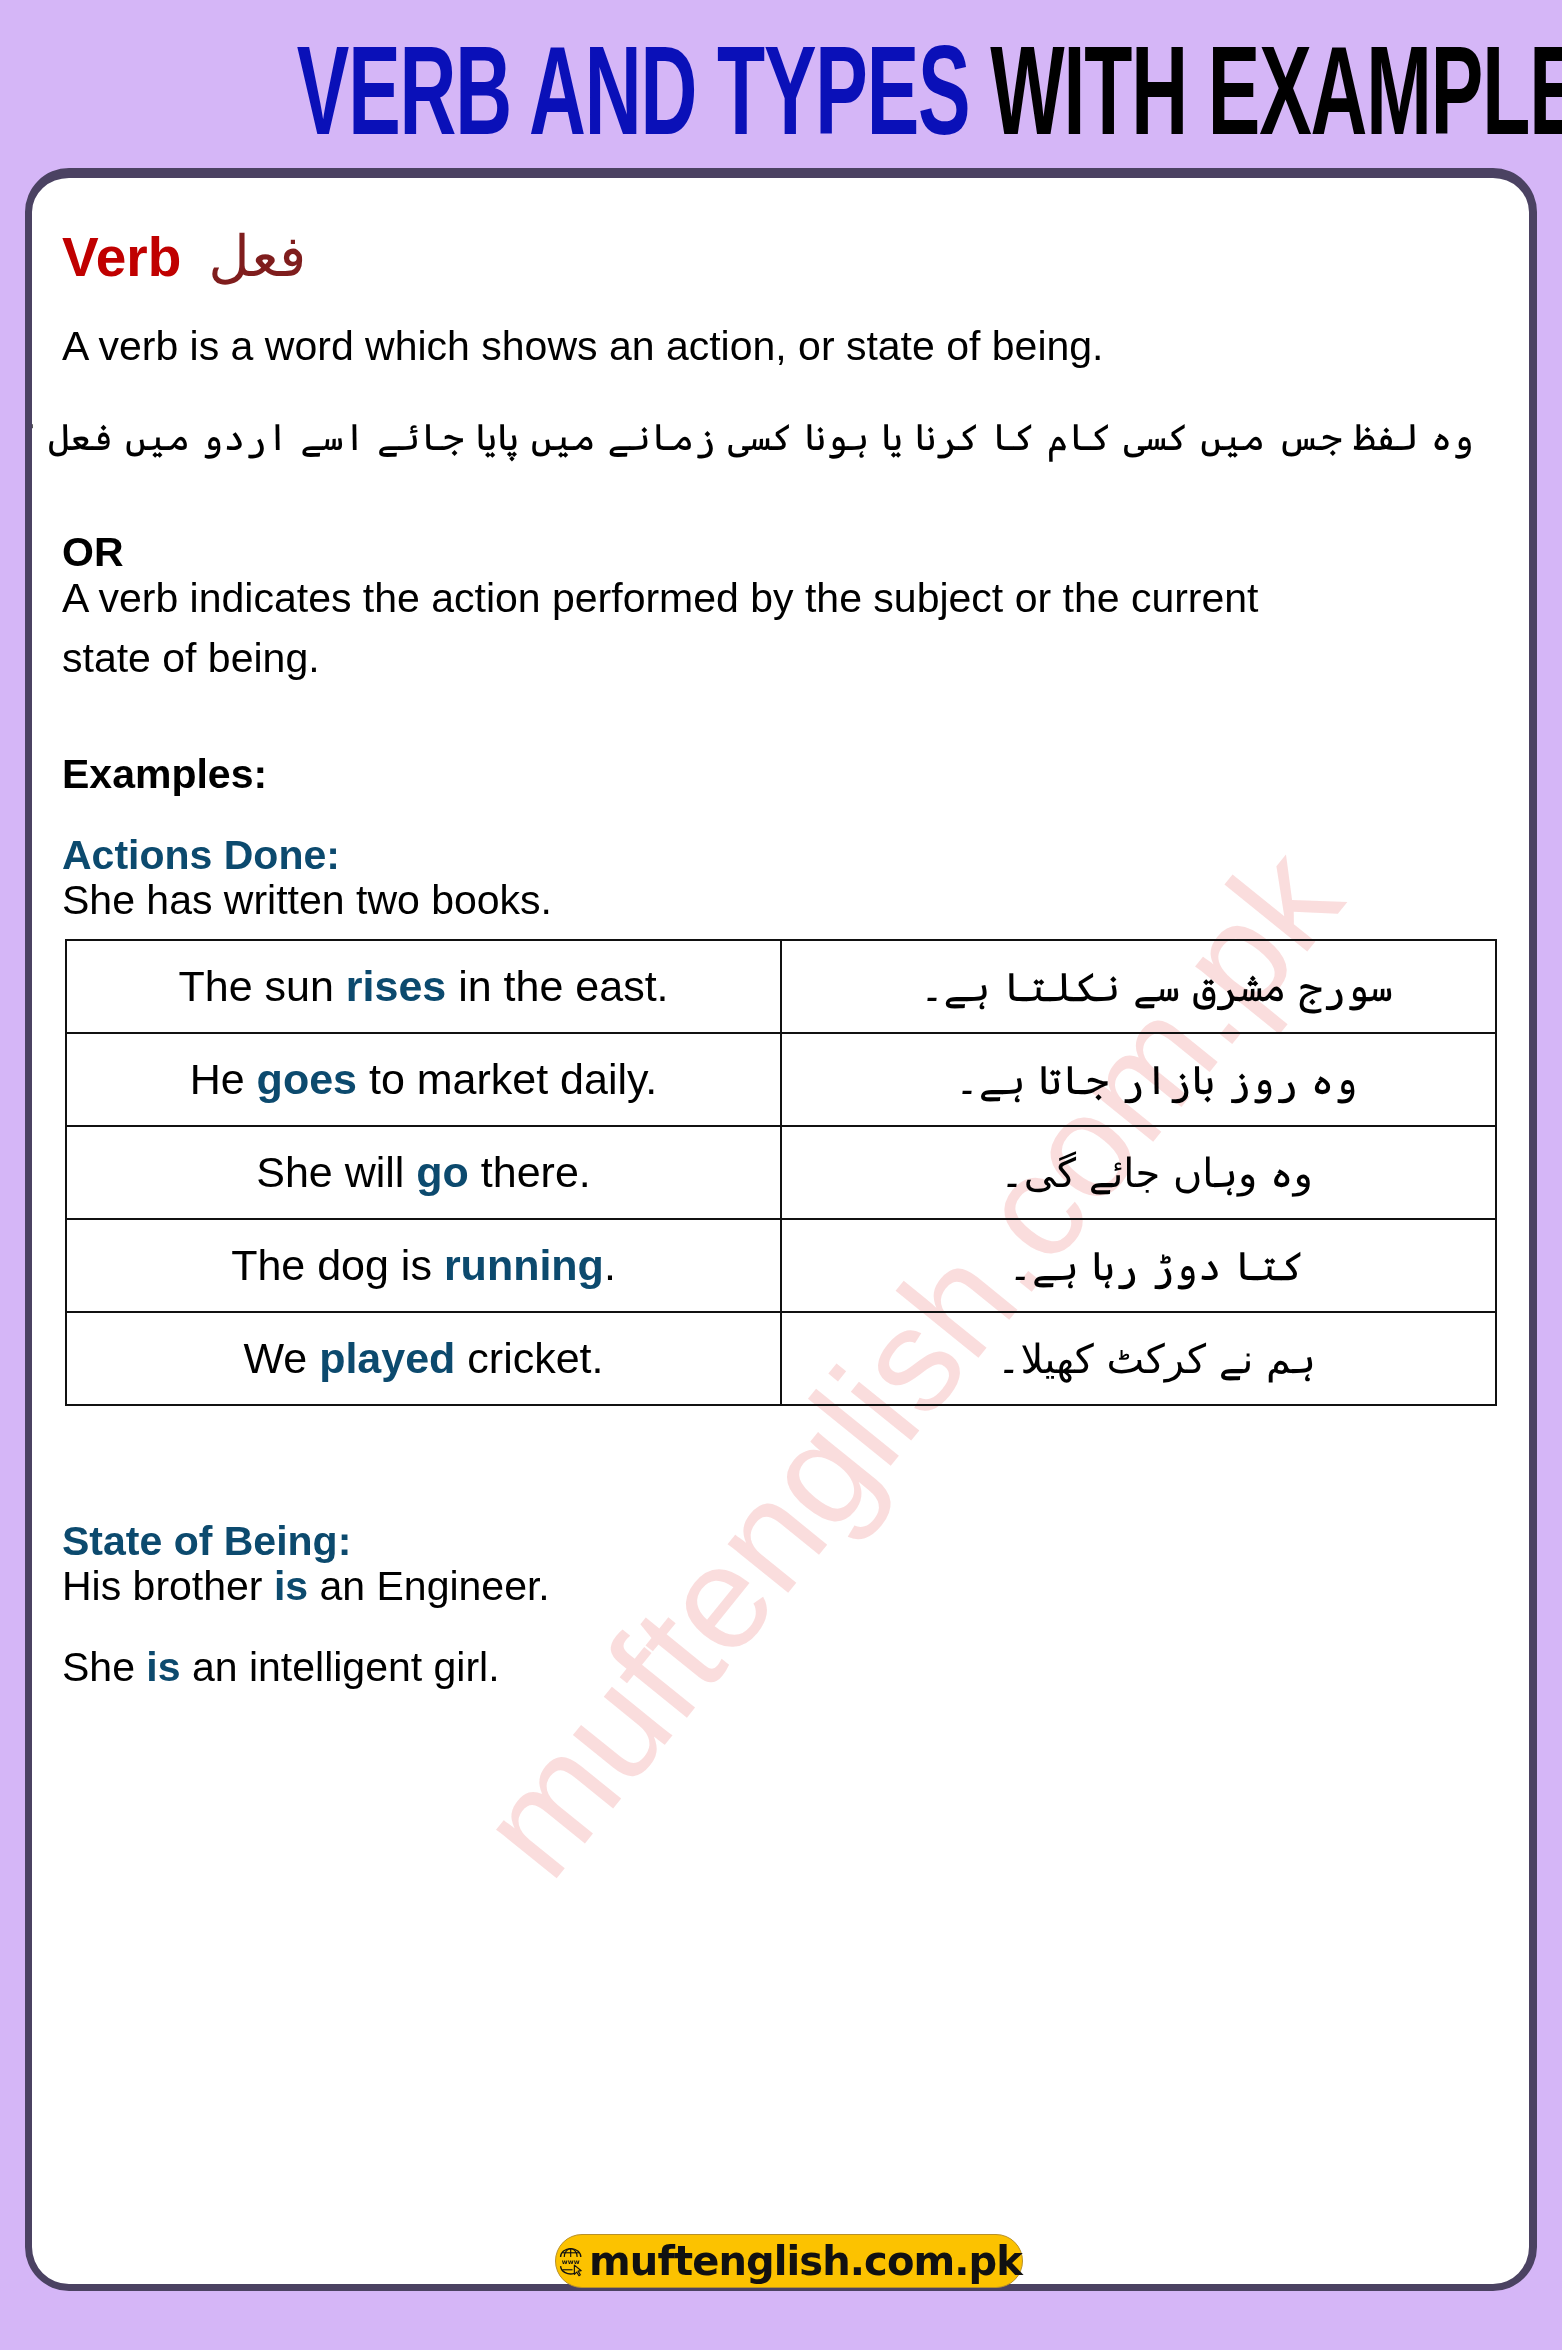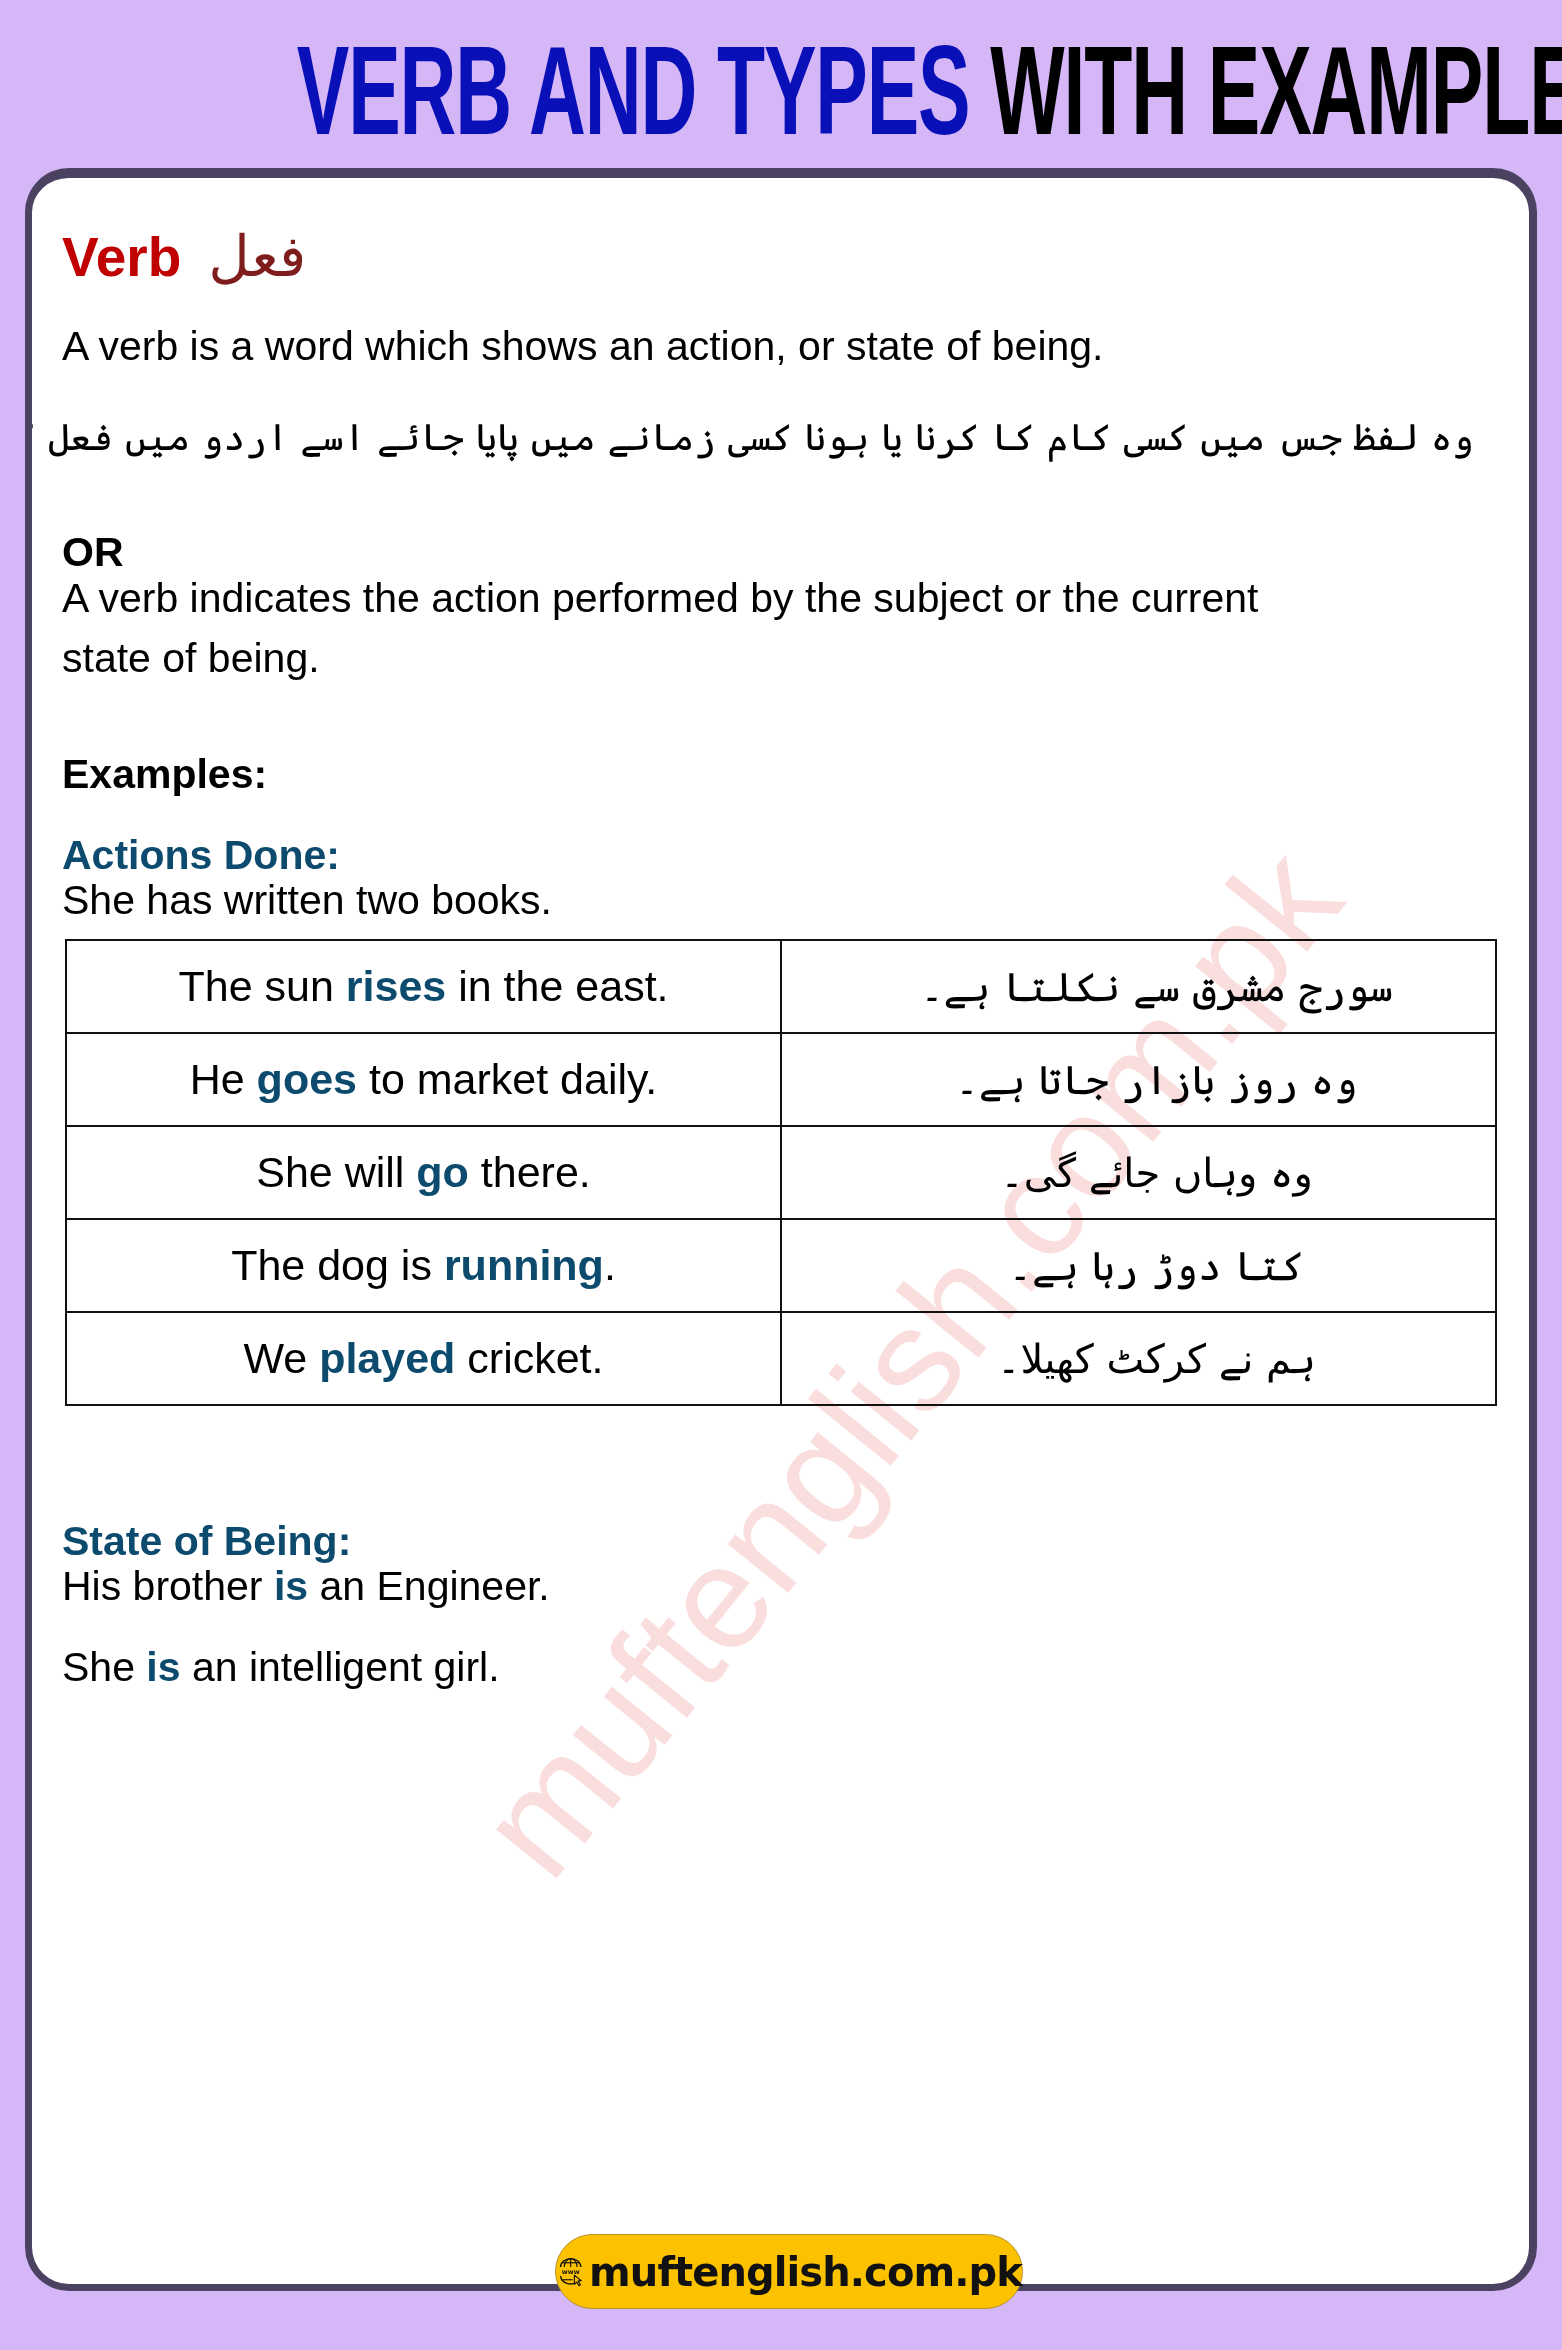--- a/index.html
+++ b/index.html
@@ -86,21 +86,21 @@
     }
     table.examples td.ur {
       font-family: "DejaVu Serif", serif;
       font-size: 40px;
       direction: rtl;
       padding-left: 36px;
     }
     .footer-pill {
       position: absolute;
       left: 555px; top: 2234px;
-      width: 468px; height: 75px;
+      width: 468px; height: 54px;
       background: #fcc200;
       border: 1.8px solid #b8912a;
       border-radius: 38px;
       box-sizing: border-box;
       display: flex; align-items: center; justify-content: center;
       z-index: 5;
     }
     .footer-pill .www-icon {
       width: 59px; height: 59px; margin-right: 3.7px;
     }

